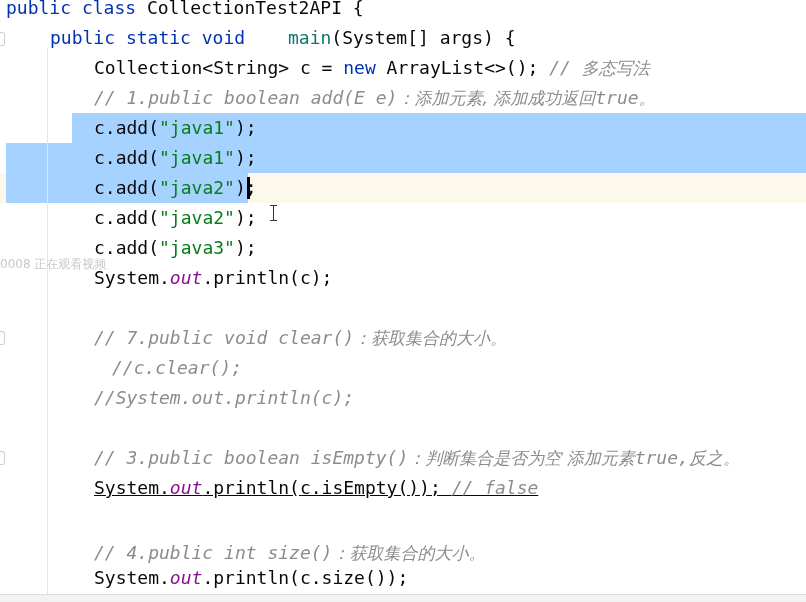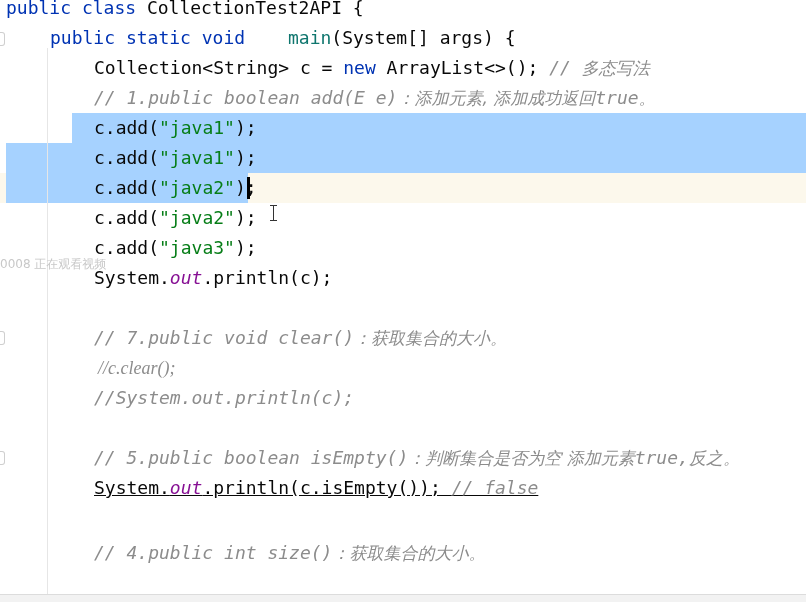--- a/index.html
+++ b/index.html
@@ -85,33 +85,36 @@
   </div>
 
   <div class="line" style="top:263px;">
     <span class="code" style="left:94px;"><span>System.</span><span class="static-field">out</span><span>.println(c);</span></span>
   </div>
 
   <div class="line" style="top:323px;">
     <span class="code" style="left:94px;"><span class="cm">// 7.public void clear()</span><span class="cm-cn">：获取集合的大小。</span></span>
   </div>
   <div class="line" style="top:353px;">
-    <span class="code cm" style="left:98px;font-family:Liberation Serif, serif;">//c.clear();</span>
+    <span class="code cm" style="left:112px;">//c.clear();</span>
   </div>
   <div class="line" style="top:383px;text-align:center;">
     <span class="code cm" style="left:94px;">//System.out.println(c);</span>
   </div>
 
   <div class="line" style="top:443px;">
-    <span class="code" style="left:94px;"><span class="cm">// 5.public boolean isEmpty()</span><span class="cm-cn">：判断集合是否为空 添加元素</span><span class="cm">true,</span><span class="cm-cn">反之。</span></span>
+    <span class="code" style="left:94px;"><span class="cm">// 3.public boolean isEmpty()</span><span class="cm-cn">：判断集合是否为空 添加元素</span><span class="cm">true,</span><span class="cm-cn">反之。</span></span>
   </div>
   <div class="line" style="top:473px;">
     <span class="code" style="left:94px;text-decoration:underline;"><span>System.</span><span class="static-field">out</span><span>.println(c.isEmpty()); </span><span class="cm">// false</span></span>
   </div>
 
   <div class="line" style="top:538px;">
     <span class="code" style="left:94px;"><span class="cm">// 4.public int size()</span><span class="cm-cn">：获取集合的大小。</span></span>
   </div>
+  <div class="line" style="top:563px;">
+    <span class="code" style="left:94px;"><span>System.</span><span class="static-field">out</span><span>.println(c.size());</span></span>
+  </div>
 
   <div class="watermark">0008 正在观看视频</div>
 </div>
 
 <div class="bottom-bar"></div>
 
 </body></html>

